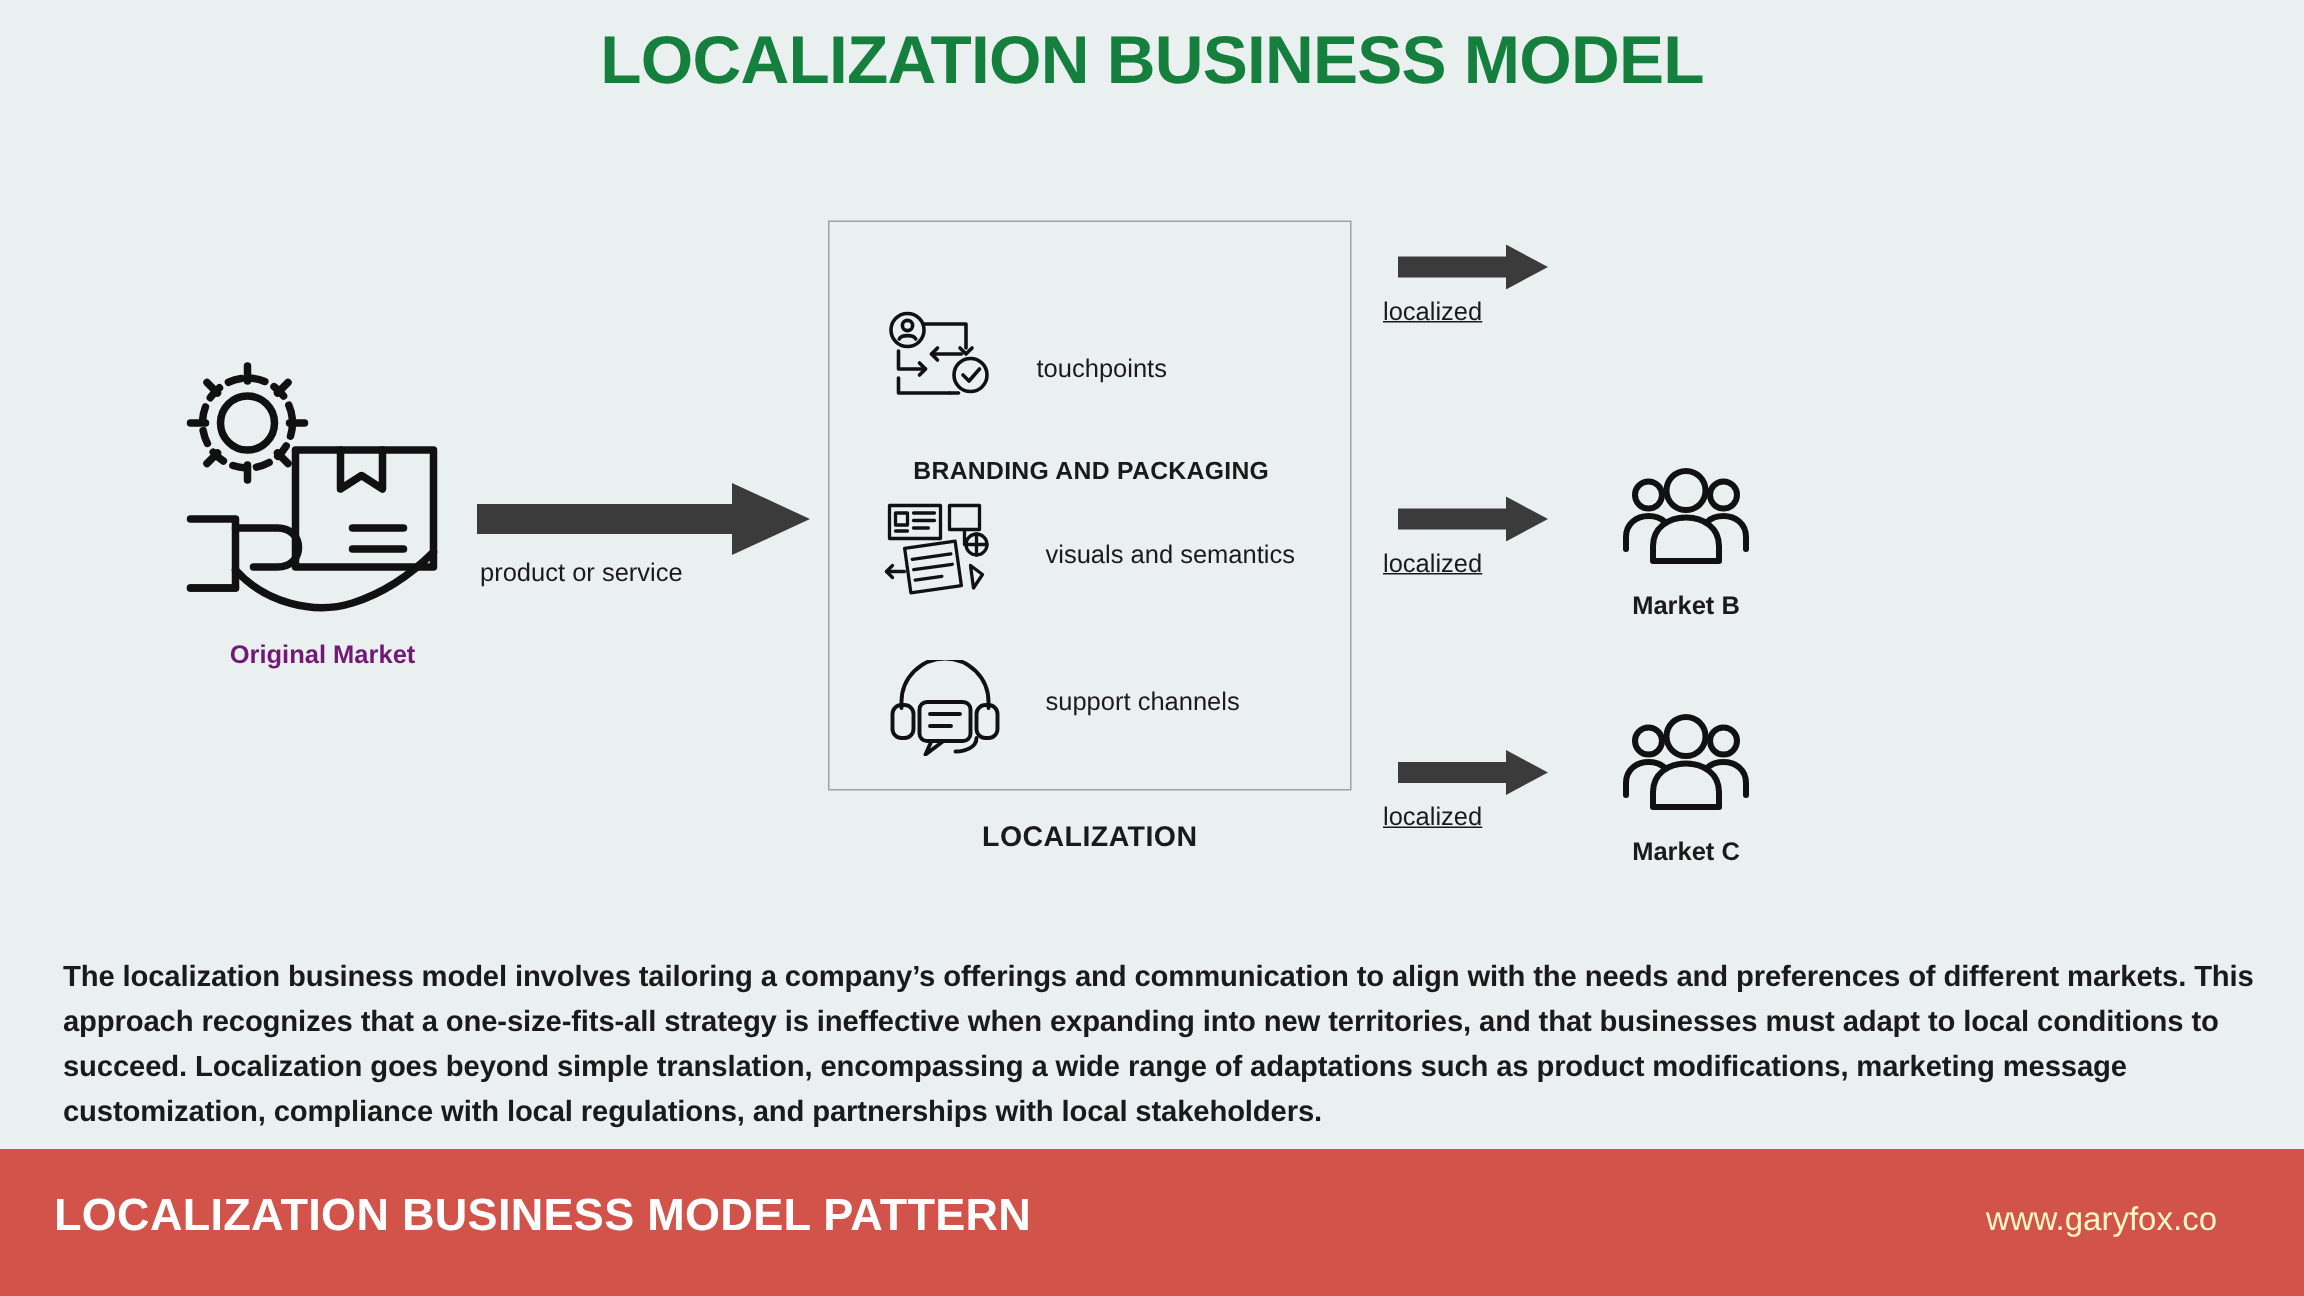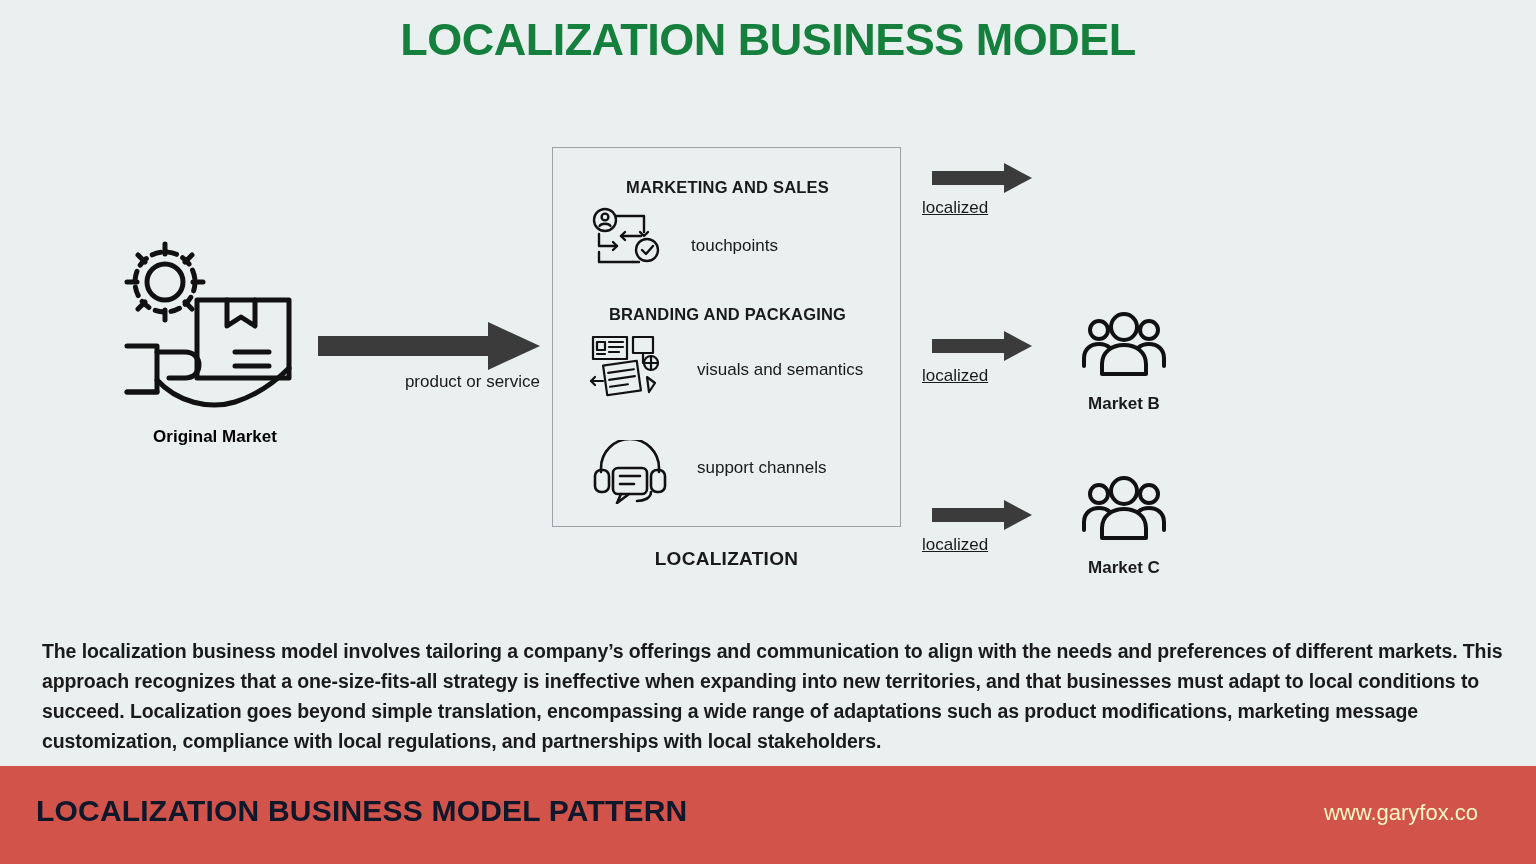--- a/index.html
+++ b/index.html
@@ -45,37 +45,37 @@
   .original-market .art {
     height: 175px;
     display: flex;
     align-items: center;
     justify-content: center;
   }
   .original-market .caption {
     margin-top: 12px;
     font-size: 17px;
     font-weight: bold;
-    color: #000000;
+    color: #701a75;
   }
 
   
   .main-arrow {
     position: absolute;
     left: 318px;
     top: 322px;
     width: 222px;
     height: 48px;
   }
   .main-arrow-label {
     position: absolute;
     left: 320px;
     top: 372px;
     width: 220px;
-    text-align: right;
+    text-align: left;
     font-size: 17px;
     color: #1a1a1a;
   }
 
   
   .loc-box {
     position: absolute;
     left: 552px;
     top: 147px;
     width: 349px;
@@ -163,21 +163,21 @@
     width: 1536px;
     height: 98px;
     background: #d2534a;
   }
   .footer-title {
     position: absolute;
     left: 36px;
     top: 28px;
     font-size: 30px;
     font-weight: bold;
-    color: #0f172a;
+    color: #ffffff;
     letter-spacing: 0.2px;
   }
   .footer-url {
     position: absolute;
     right: 58px;
     top: 34px;
     font-size: 22px;
     color: #fef9c3;
   }
 </style>
@@ -212,21 +212,20 @@
 
   <div class="main-arrow">
     <svg width="222" height="48" viewBox="0 0 222 48">
       <path d="M0 14 H170 V0 L222 24 L170 48 V34 H0 Z" fill="#3b3b3b"></path>
     </svg>
   </div>
   <div class="main-arrow-label">product or service</div>
 
   <div class="loc-box">
 
-    <div class="loc-section-title" style="top:30px;">MARKETING AND SALES</div>
     <div class="loc-icon" style="left:38px; top:58px;">
       <svg width="80" height="68" viewBox="0 0 80 68" fill="none" stroke="#111" stroke-width="2.4" stroke-linecap="round" stroke-linejoin="round">
         <circle cx="14" cy="14" r="11"></circle>
         <circle cx="14" cy="11" r="3.4"></circle>
         <path d="M8.5 20 c1.5 -3 9.5 -3 11 0"></path>
         <path d="M25 10 h28 v16"></path>
         <path d="M49 26 l4 4 l4 -4"></path>
         <path d="M30 30 h20"></path>
         <path d="M34 26 l-4 4 l4 4"></path>
         <path d="M8 28 v12 h18"></path>

